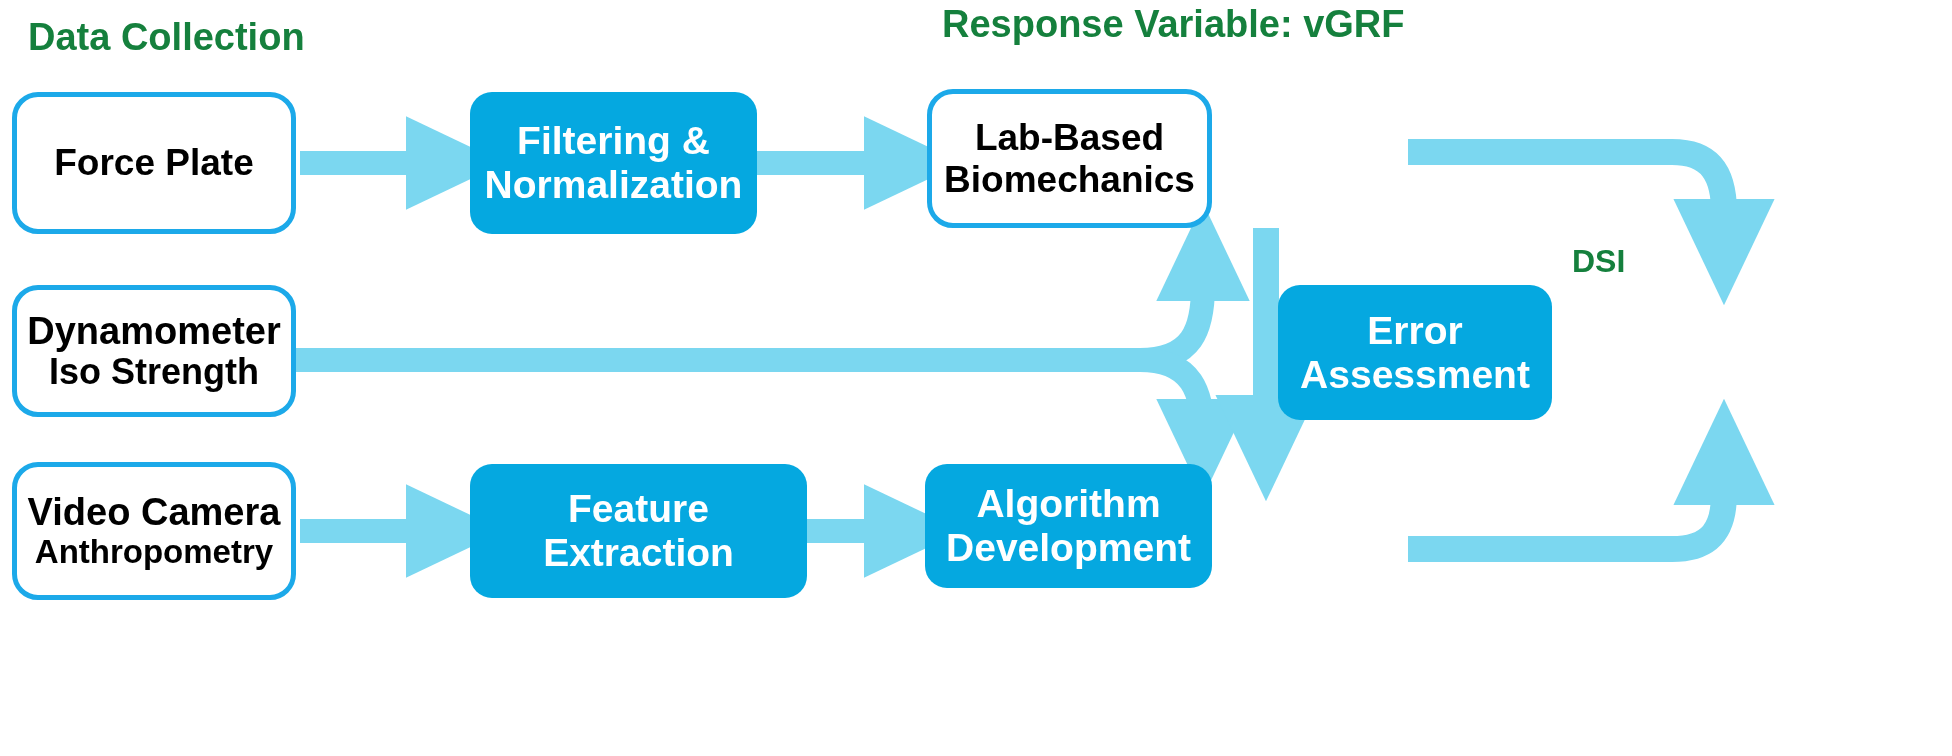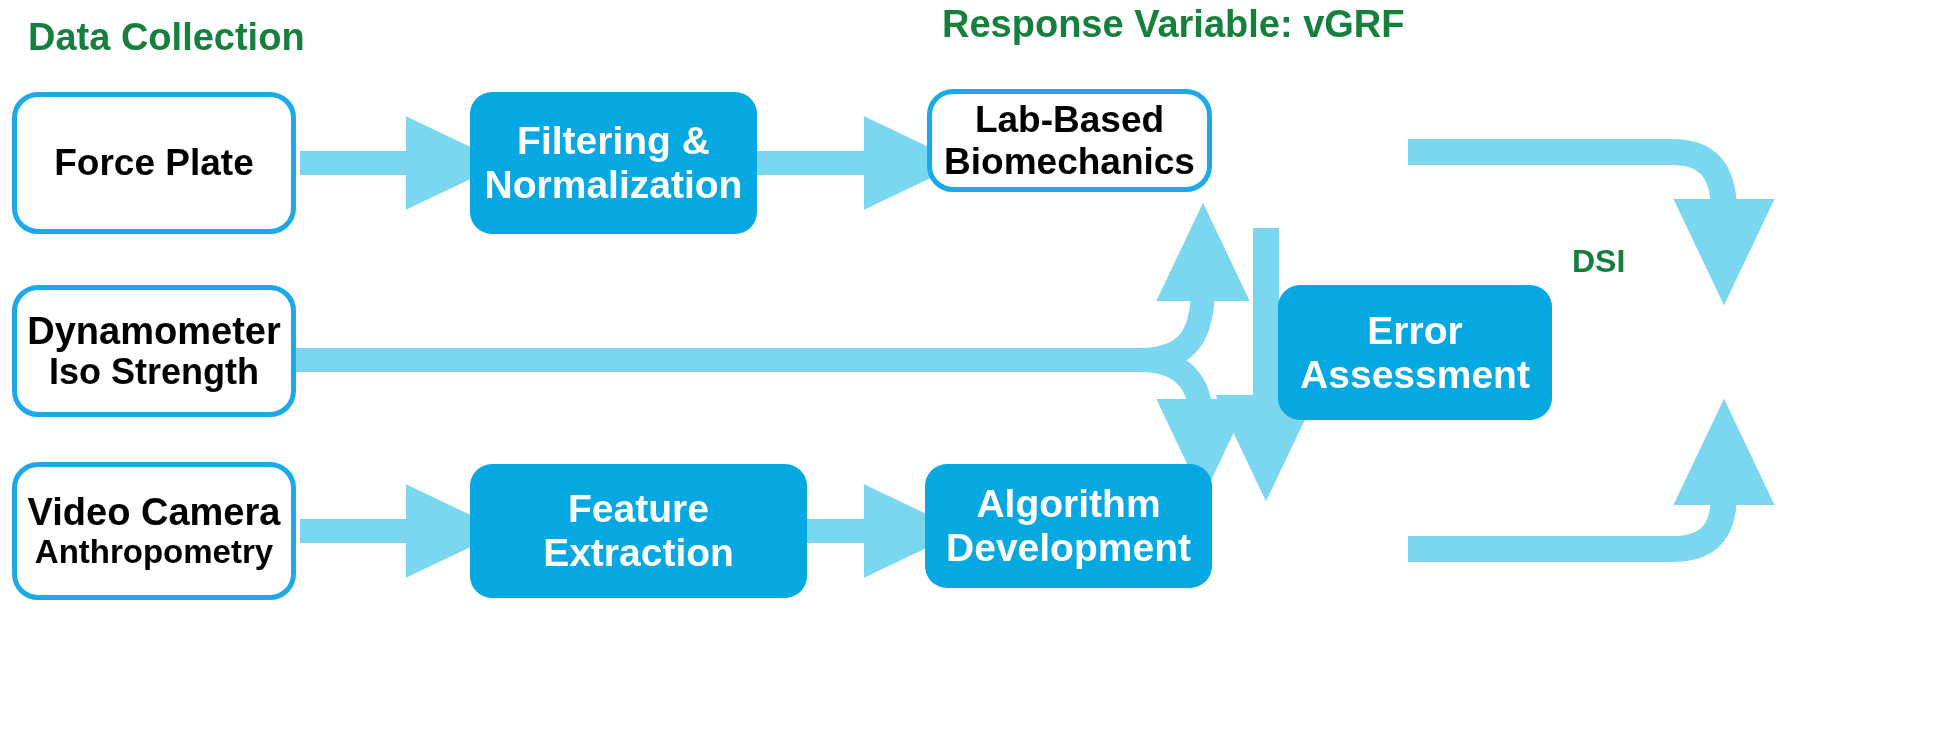--- a/index.html
+++ b/index.html
@@ -75,21 +75,21 @@
 
   <div class="node node-white" style="left:12px;top:92px;width:284px;height:142px;">
     <span class="ln t-force">Force Plate</span>
   </div>
 
   <div class="node node-blue" style="left:470px;top:92px;width:287px;height:142px;">
     <span class="ln t-filter">Filtering &amp;</span>
     <span class="ln t-filter">Normalization</span>
   </div>
 
-  <div class="node node-white" style="left:927px;top:89px;width:285px;height:103px;">
+  <div class="node node-white" style="left:927px;top:89px;width:285px;height:139px;">
     <span class="ln t-lab">Lab-Based</span>
     <span class="ln t-lab">Biomechanics</span>
   </div>
 
   <div class="node node-white" style="left:12px;top:285px;width:284px;height:132px;">
     <span class="ln t-dyn1">Dynamometer</span>
     <span class="ln t-dyn2">Iso Strength</span>
   </div>
 
   <div class="node node-blue" style="left:1278px;top:285px;width:274px;height:135px;">

